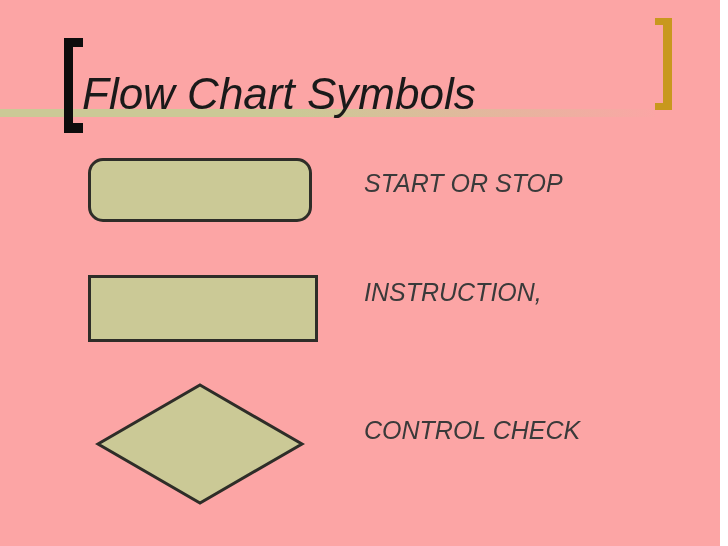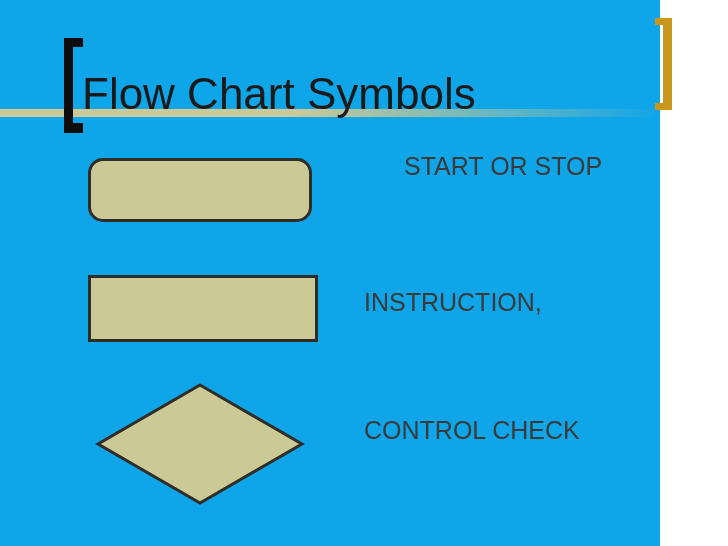--- a/index.html
+++ b/index.html
@@ -6,23 +6,24 @@
     margin: 0;
     padding: 0;
     width: 728px;
     height: 546px;
     background: #ffffff;
     font-family: "Liberation Sans", sans-serif;
     overflow: hidden;
   }
   .slide {
     position: relative;
-    width: 660px;
+    width: 720px;
     height: 546px;
-    background: #0ea5e9;
+    background: #fca5a5;
+    font-style: italic;
   }
   
   .accent-line {
     position: absolute;
     left: 0;
     top: 109px;
     width: 655px;
     height: 8px;
     background: linear-gradient(to right,
       var(--accent-line) 0%,
@@ -101,22 +102,22 @@
   }
   .label {
     position: absolute;
     left: 364px;
     font-size: 25px;
     line-height: 28px;
     font-weight: 400;
     color: var(--body-text);
     white-space: nowrap;
   }
-  .label-terminator { top: 152px; margin-left: 40px; }
-  .label-process    { top: 288px; text-align: center; }
+  .label-terminator { top: 169px; }
+  .label-process    { top: 278px; text-align: center; }
   .label-decision   { top: 416px; }
 </style>
 </head>
 <body>
 
 <div class="slide">
 
   <div class="accent-line"></div>
   <div class="bracket-left"></div>
   <div class="bracket-right"></div>

